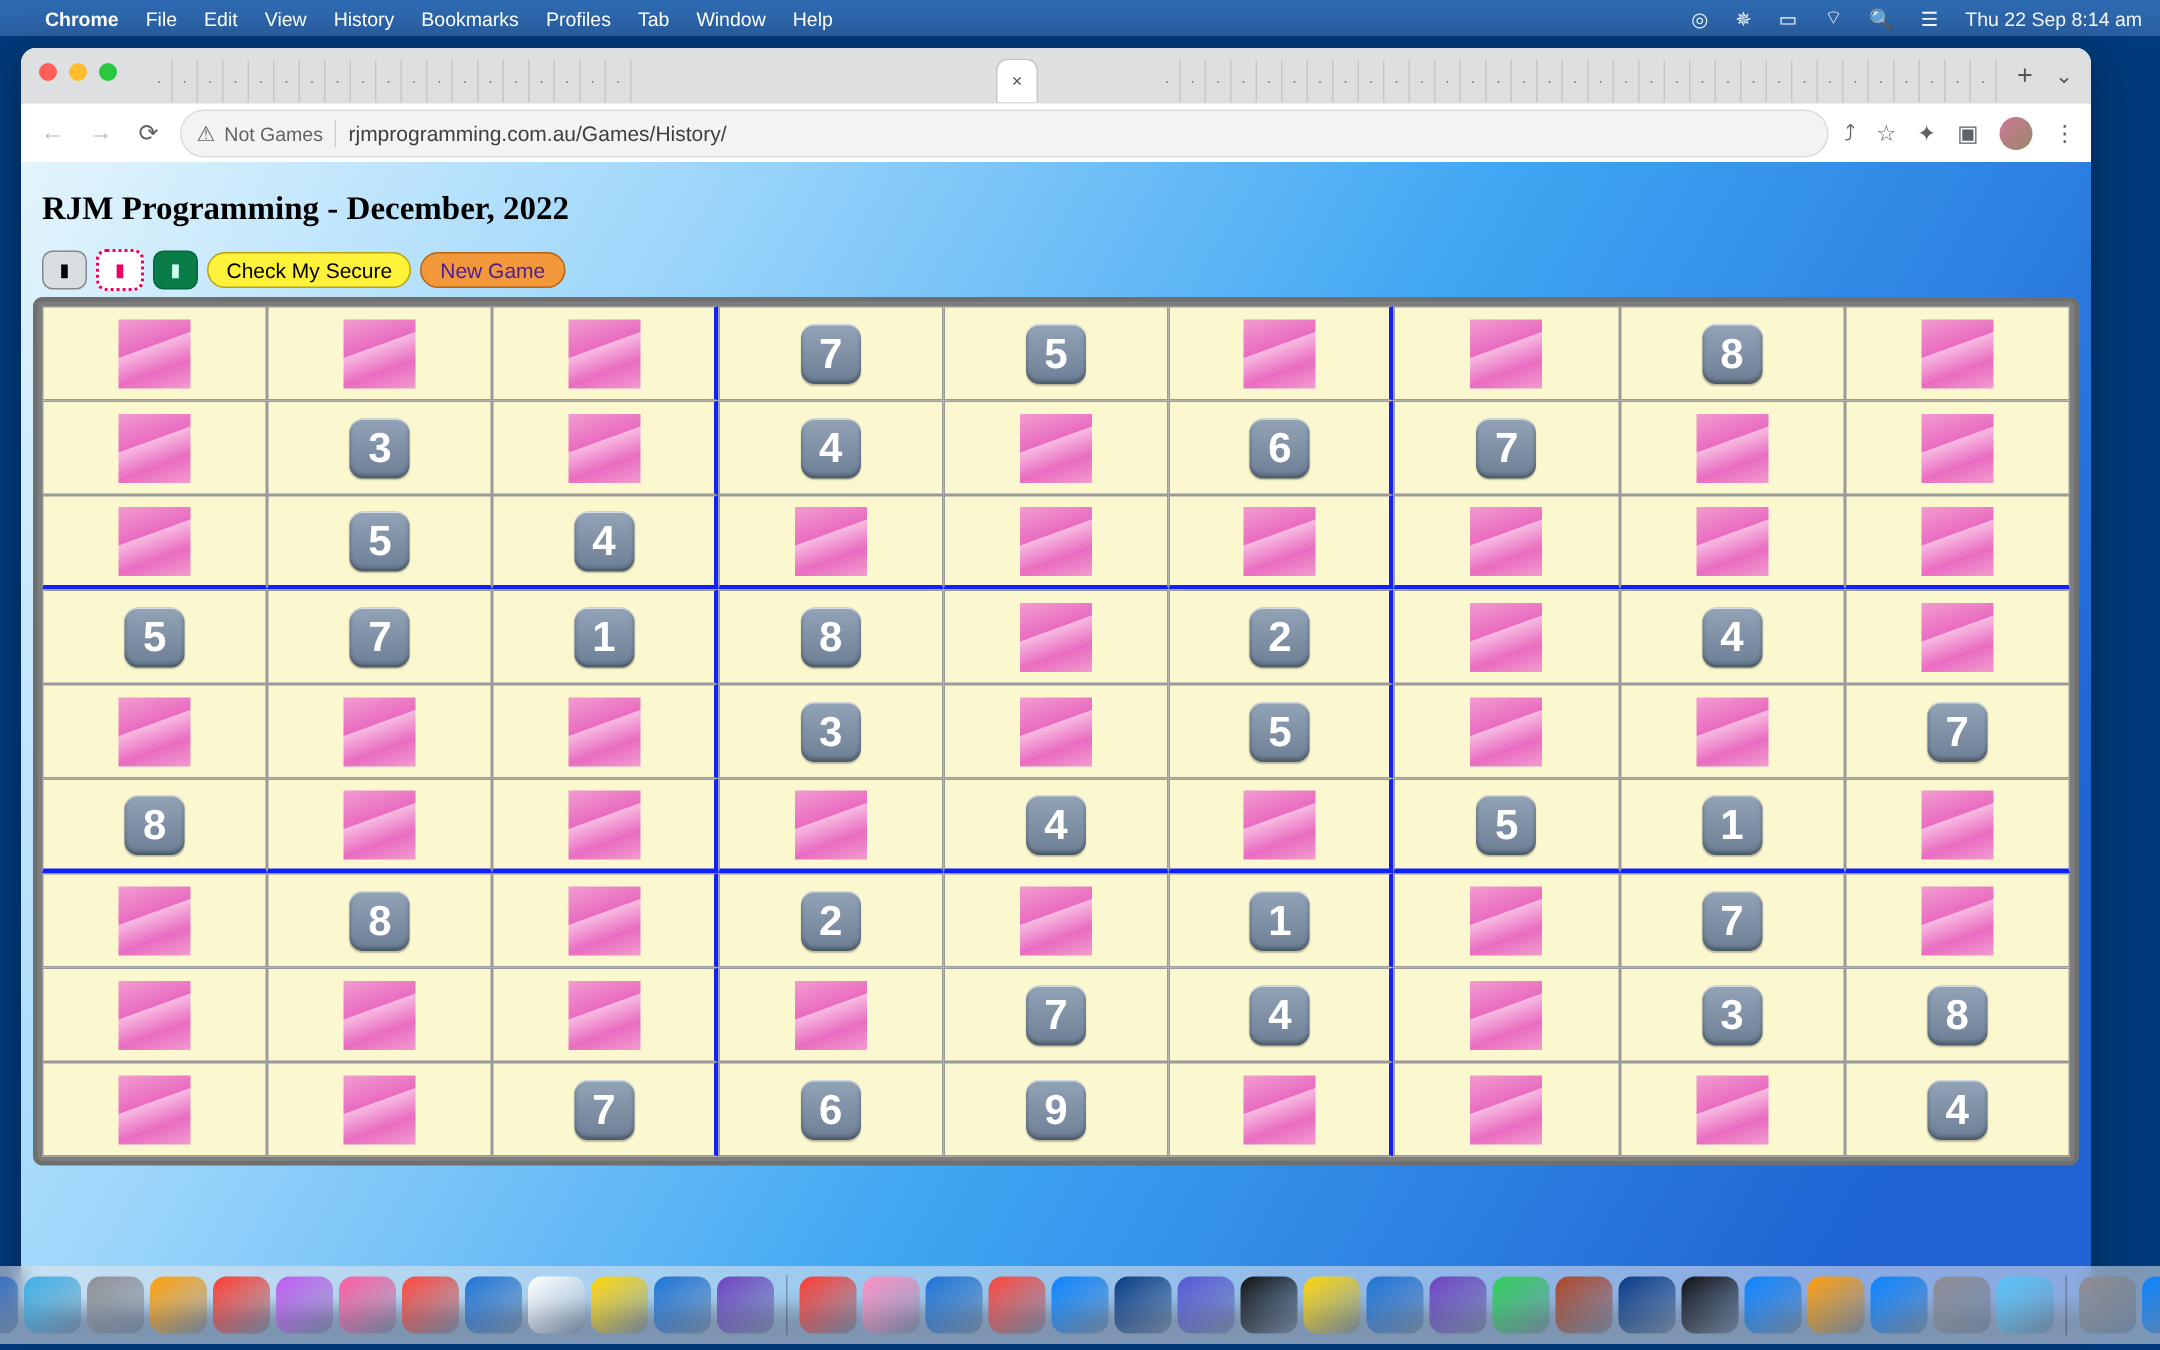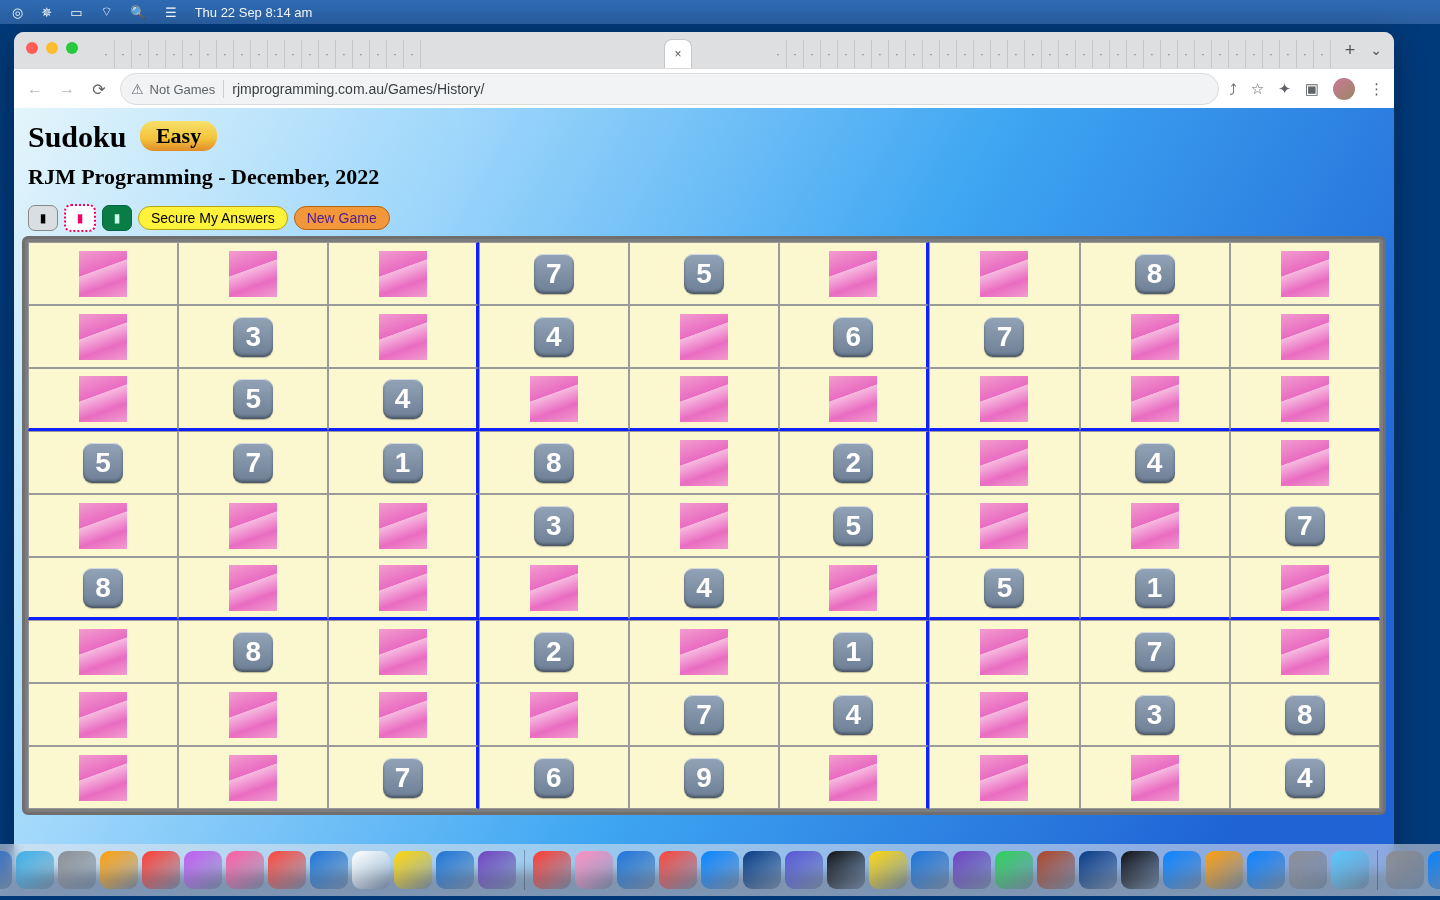--- a/index.html
+++ b/index.html
@@ -56,20 +56,33 @@
   .blank{width:48px;height:46px;background:linear-gradient(160deg,#f29ccf 0%,#e96cc1 40%,#f7b9e0 41%,#e96cc1 70%,#f29ccf 100%);}
   
   .dock{position:absolute;left:50%;bottom:4px;transform:translateX(-50%);height:52px;min-width:1360px;background:rgba(230,230,235,.55);border-radius:14px;display:flex;align-items:center;padding:0 10px;gap:4px;backdrop-filter:blur(6px);}
   .dock .app{width:38px;height:38px;border-radius:9px;flex-shrink:0;}
   .dock .sep{width:1px;height:40px;background:rgba(0,0,0,.25);margin:0 4px;}
 </style>
 </head>
 <body>
 
 <div class="menubar">
+  <div class="left">
+    <span class="apple"></span>
+    <span class="bold">Chrome</span>
+    <span>File</span>
+    <span>Edit</span>
+    <span>View</span>
+    <span>History</span>
+    <span>Bookmarks</span>
+    <span>Profiles</span>
+    <span>Tab</span>
+    <span>Window</span>
+    <span>Help</span>
+  </div>
   <div class="right">
     <span>◎</span>
     <span>✵</span>
     <span>▭</span>
     <span>⌔</span>
     <span>🔍</span>
     <span>☰</span>
     <span>Thu 22 Sep  8:14 am</span>
   </div>
 </div>
@@ -161,31 +174,27 @@
       <span>⤴</span>
       <span>☆</span>
       <span>✦</span>
       <span>▣</span>
       <span class="avatar"></span>
       <span>⋮</span>
     </div>
   </div>
 
   <div class="viewport">
-    <h1 class="page-title">
-      <span>Sudoku</span>
-      <span class="easy-pill">Easy</span>
-    </h1>
     <div class="subhead">RJM Programming - December, 2022</div>
 
     <div class="controls">
       <span class="chip">▮</span>
       <span class="chip dotted">▮</span>
       <span class="chip green">▮</span>
-      <span class="pill-btn pill-yellow">Secure My Answers</span>
+      <span class="pill-btn pill-yellow">Check My Secure</span>
       <span class="pill-btn pill-orange">New Game</span>
     </div>
 
     <div class="board-wrap">
       <div class="board" id="board">
           <div class="cell">
             <div class="blank"></div>
           </div>
           <div class="cell">
             <div class="blank"></div>

